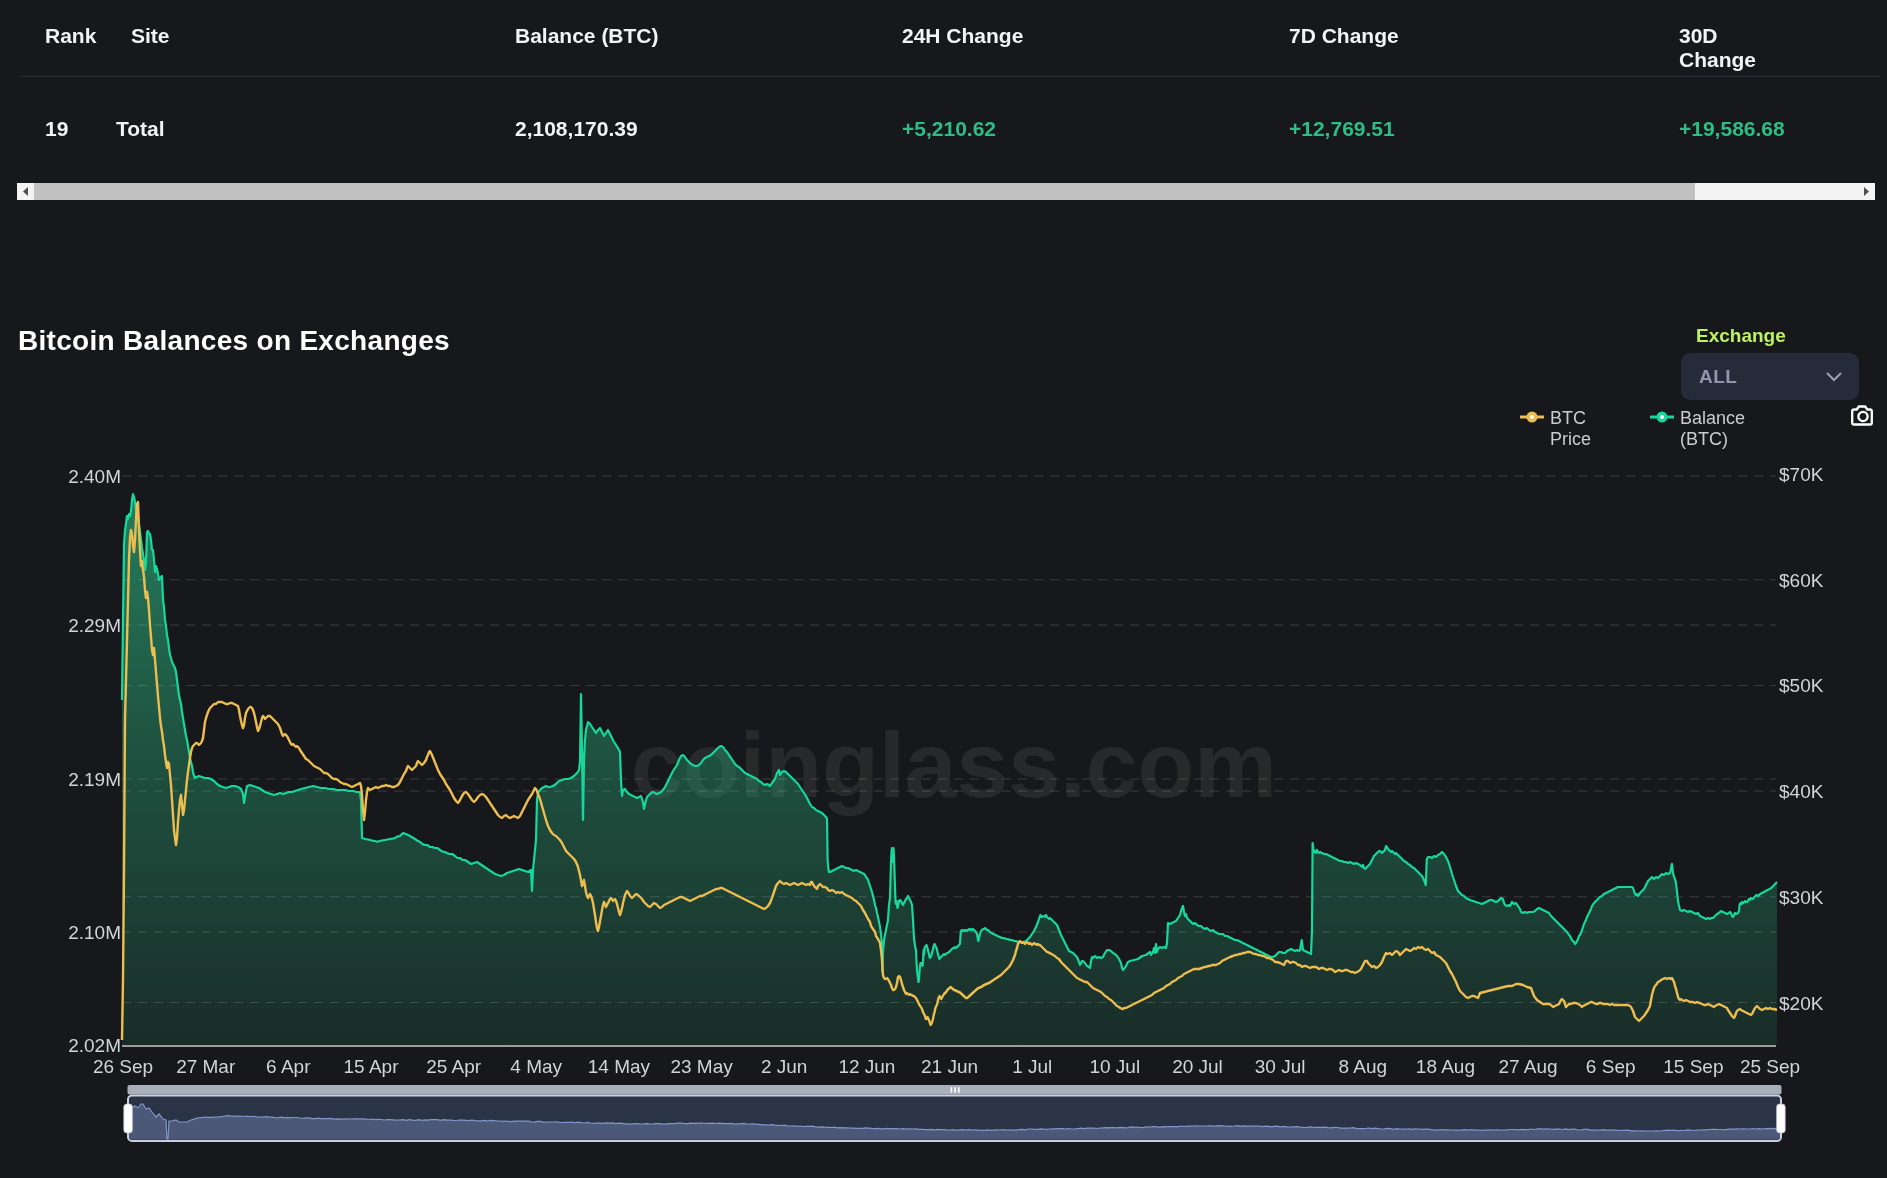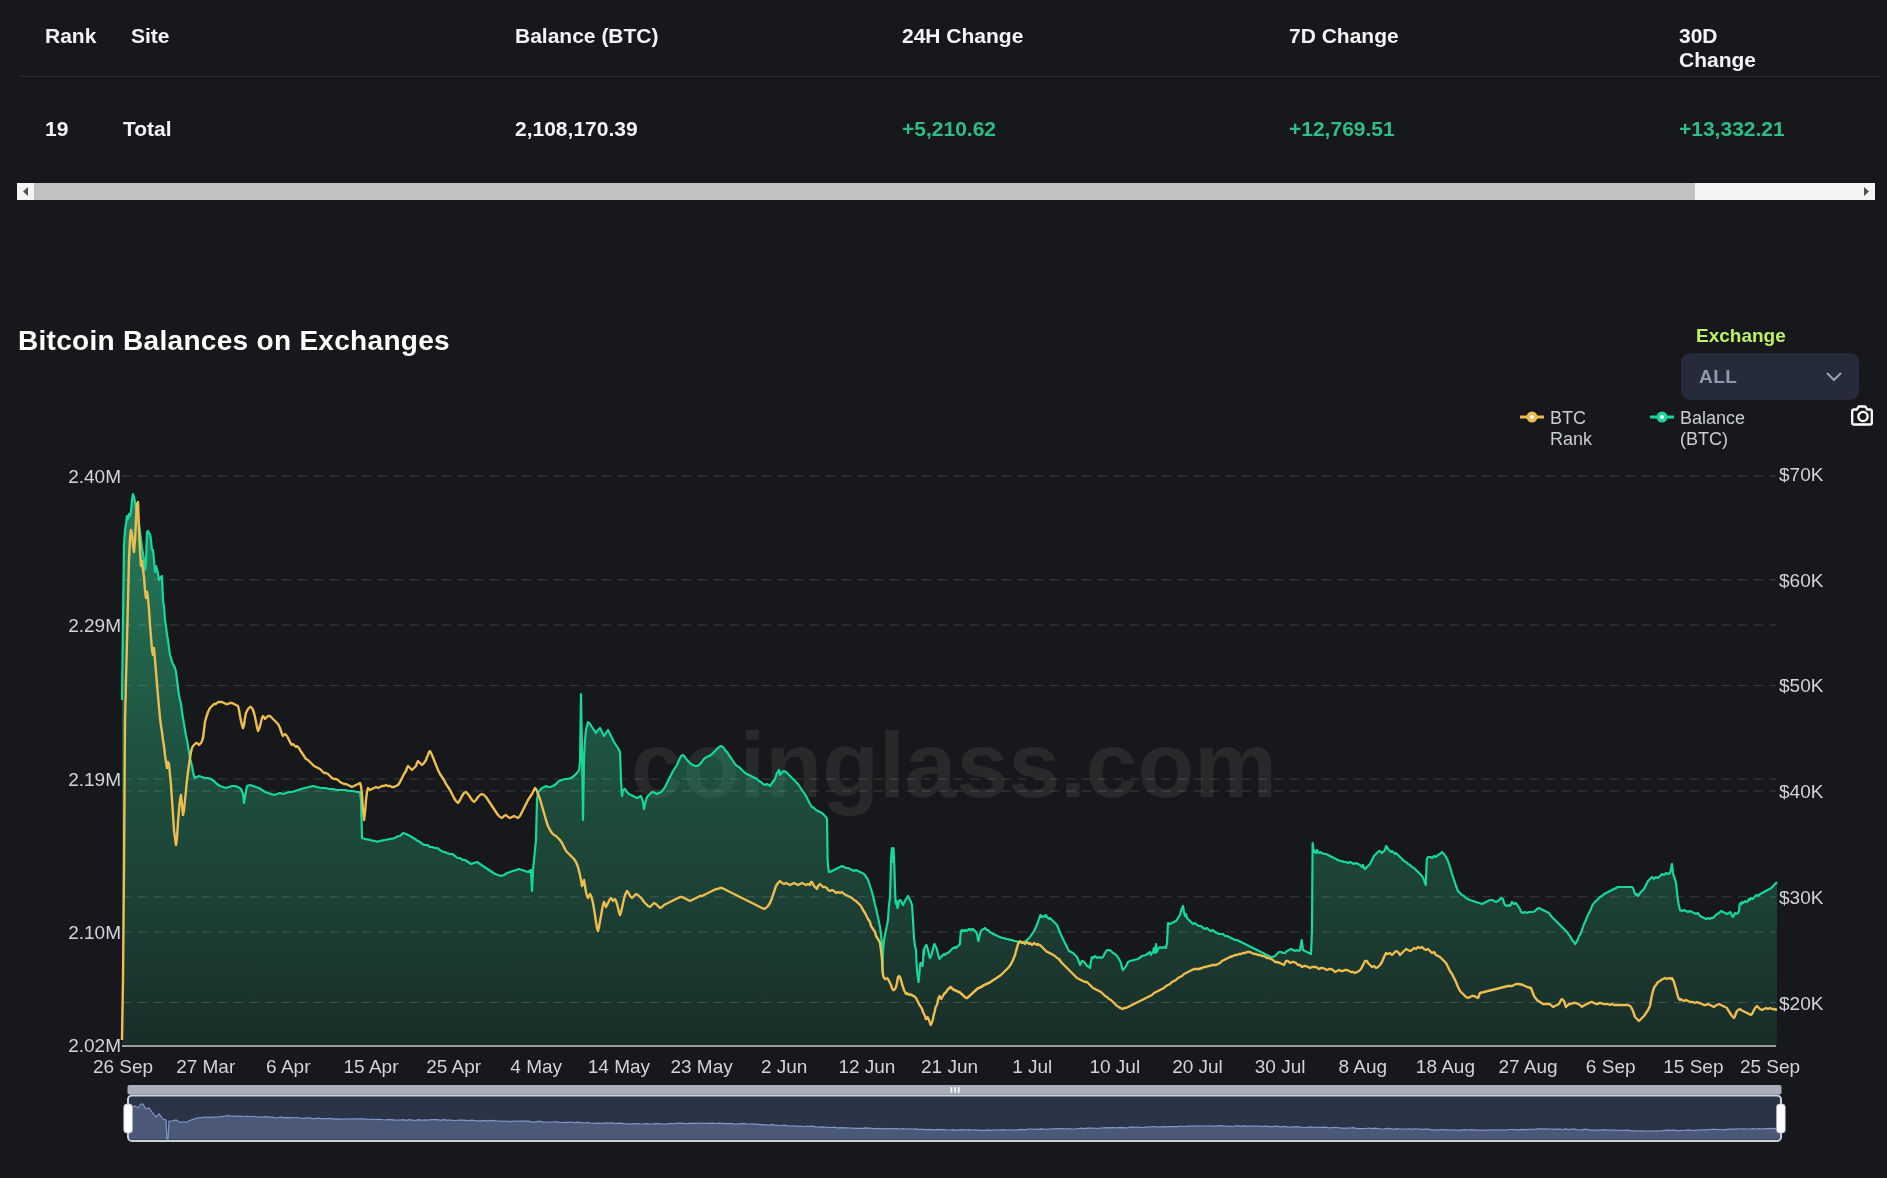--- a/index.html
+++ b/index.html
@@ -16,25 +16,25 @@
 <div class="abs" style="left:0;top:0;width:1581px;height:1178px;">
 
 <div class="abs hdr" style="left:45px;top:24px;width:48px;text-align:center;">Rank</div>
 <div class="abs hdr" style="left:131px;top:24px;">Site</div>
 <div class="abs hdr" style="left:515px;top:24px;">Balance (BTC)</div>
 <div class="abs hdr" style="left:902px;top:24px;text-align:center;">24H Change</div>
 <div class="abs hdr" style="left:1289px;top:24px;">7D Change</div>
 <div class="abs hdr" style="left:1679px;top:24px;">30D Change</div>
 <div class="abs" style="left:20px;top:76px;width:1860px;height:1px;background:#2a2d36;"></div>
 <div class="abs val" style="left:45px;top:117px;width:48px;text-align:left;">19</div>
-<div class="abs val" style="left:123px;top:117px;">Total</div>
+<div class="abs val" style="left:116px;top:117px;">Total</div>
 <div class="abs val" style="left:515px;top:117px;">2,108,170.39</div>
 <div class="abs grn" style="left:902px;top:117px;">+5,210.62</div>
 <div class="abs grn" style="left:1289px;top:117px;">+12,769.51</div>
-<div class="abs grn" style="left:1679px;top:117px;">+13,332.21</div>
+<div class="abs grn" style="left:1679px;top:117px;">+19,586.68</div>
 
 <div class="abs" style="left:17px;top:183px;width:1858px;height:17px;background:#f4f4f4;"></div>
 <div class="abs" style="left:34px;top:183px;width:1661px;height:17px;background:#c1c1c1;"></div>
 <div class="abs" style="left:17px;top:183px;width:17px;height:17px;background:#f4f4f4;">
   <svg width="17" height="17">
         <path d="M11 4 L6 8.5 L11 13 Z" fill="#505050"></path>
       </svg></div>
 <div class="abs" style="left:1858px;top:183px;width:17px;height:17px;background:#f4f4f4;">
   <svg width="17" height="17">
         <path d="M6 4 L11 8.5 L6 13 Z" fill="#505050"></path>
@@ -47,21 +47,21 @@
   <svg class="abs" style="left:144px;top:18px;" width="18" height="12" viewBox="0 0 18 12">
         <path d="M2 2 L9 9 L16 2" fill="none" stroke="#9aa1b2" stroke-width="2"></path>
       </svg>
 </div>
 
 <svg class="abs" style="left:1516px;top:405px;" width="64" height="24" viewBox="0 0 64 24">
   <line x1="4" y1="12" x2="28" y2="12" stroke="#eebd4f" stroke-width="3"></line>
   <circle cx="16" cy="12" r="5.5" fill="#eebd4f"></circle>
       <circle cx="16" cy="12" r="2" fill="#fff"></circle>
 </svg>
-<div class="abs" style="left:1550px;top:408px;color:#c9ccd0;font-size:18px;">BTC Rank</div>
+<div class="abs" style="left:1550px;top:408px;color:#c9ccd0;font-size:18px;">BTC Price</div>
 <svg class="abs" style="left:1646px;top:405px;" width="64" height="24" viewBox="0 0 64 24">
   <line x1="4" y1="12" x2="28" y2="12" stroke="#17d79b" stroke-width="3"></line>
   <circle cx="16" cy="12" r="5.5" fill="#17d79b"></circle>
       <circle cx="16" cy="12" r="2" fill="#fff"></circle>
 </svg>
 <div class="abs" style="left:1680px;top:408px;color:#c9ccd0;font-size:18px;">Balance (BTC)</div>
 
 <svg class="abs" style="left:1849px;top:403px;" width="28" height="26" viewBox="0 0 28 26">
   <path d="M5 6.5 h2.8 l2-3 h6.4 l2 3 h2.8 a1.8 1.8 0 0 1 1.8 1.8 v11.4 a1.8 1.8 0 0 1 -1.8 1.8 h-16 a1.8 1.8 0 0 1 -1.8 -1.8 v-11.4 a1.8 1.8 0 0 1 1.8 -1.8 z" fill="none" stroke="#fff" stroke-width="2.3" stroke-linejoin="round"></path>
   <circle cx="14" cy="13.5" r="4.6" fill="none" stroke="#fff" stroke-width="2.4"></circle>

